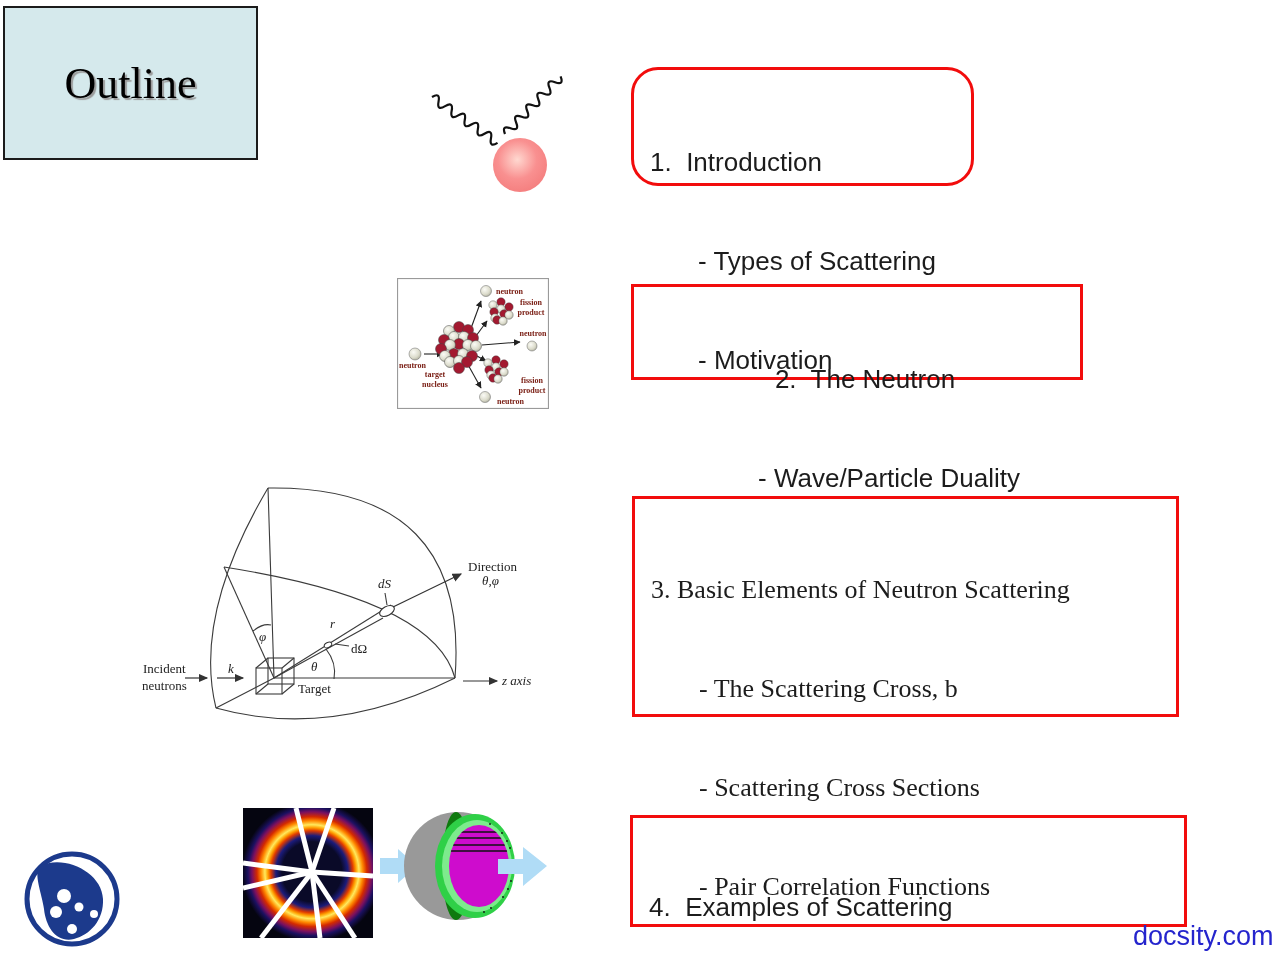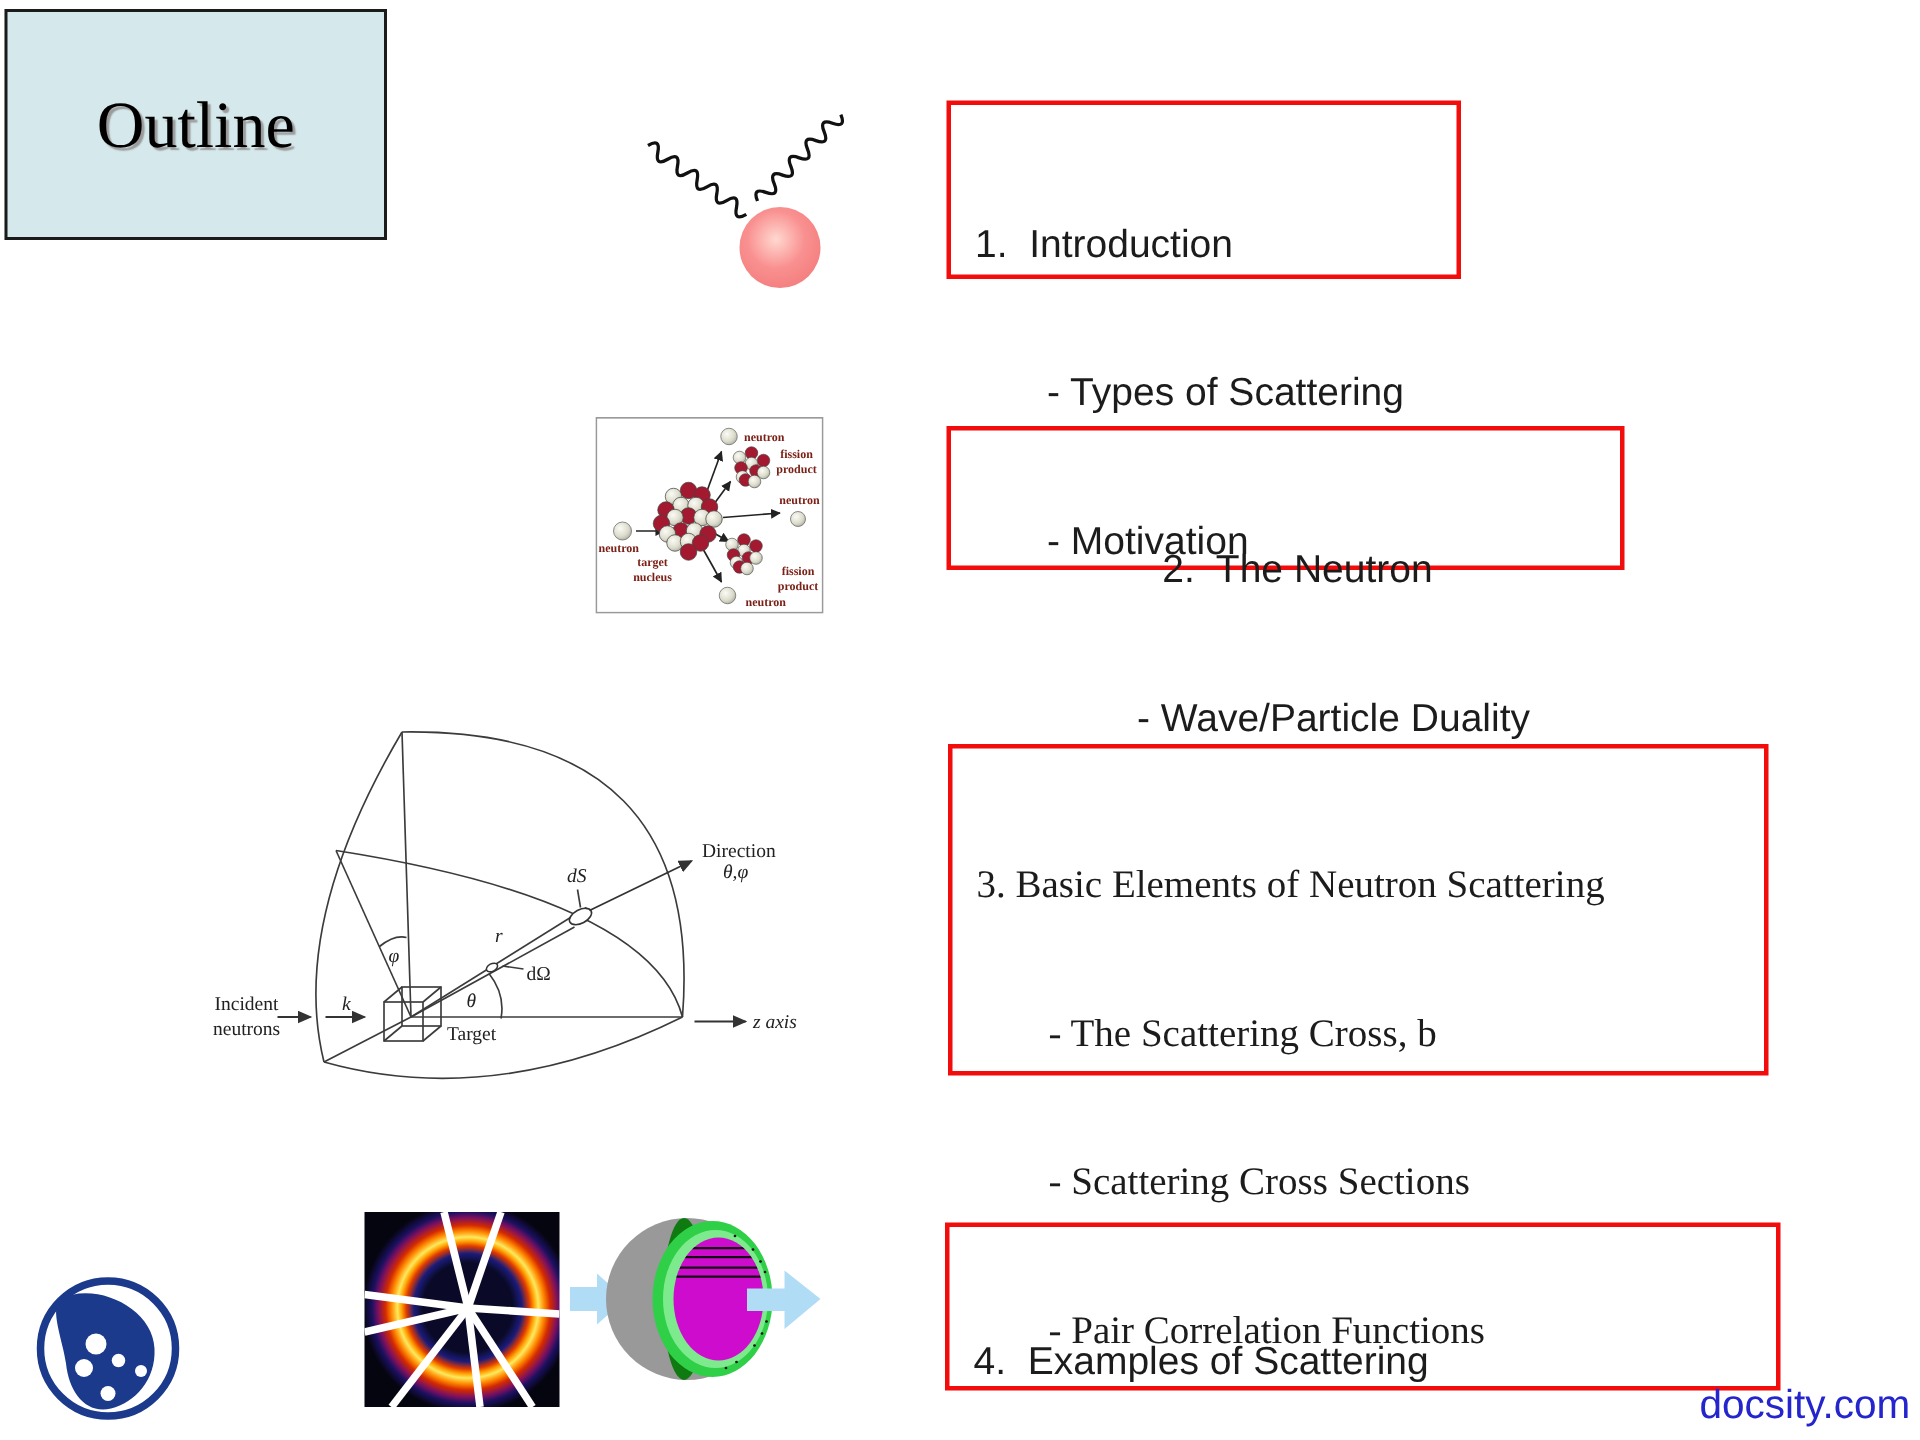--- a/index.html
+++ b/index.html
@@ -18,21 +18,21 @@
     text-shadow:2px 2px 1px #9a9a9a;
   }
   
   .outline-box {
     position:absolute; border:3px solid #f20c0c; background:transparent;
     box-sizing:border-box; color:#1c1c1c; font-size:26px; line-height:33px;
     padding:10px 0 0 16px; white-space:pre;
   }
   .outline-heading { white-space:pre; }
   .outline-item { white-space:pre; padding-left:48px; }
-  #box1 { left:631px; top:67px;  width:343px; height:119px; }
+  #box1 { left:631px; top:67px;  width:343px; height:119px;border-radius:27px; }
   #box2 { left:631px; top:284px; width:452px; height:96px;text-align:center; }
   #box3 { left:632px; top:496px; width:547px; height:221px; padding-top:8px;font-family:Liberation Serif, serif; }
   #box4 { left:630px; top:815px; width:557px; height:112px; padding-top:7px; }
   
   .illus { position:absolute; }
   #photon-illus   { left:420px; top:62px;  width:150px; height:135px; }
   #fission-illus  { left:397px; top:278px; width:152px; height:131px; }
   #geometry-illus { left:135px; top:475px; width:425px; height:265px; }
   #diffraction-illus {
     left:243px; top:808px; width:130px; height:130px;

